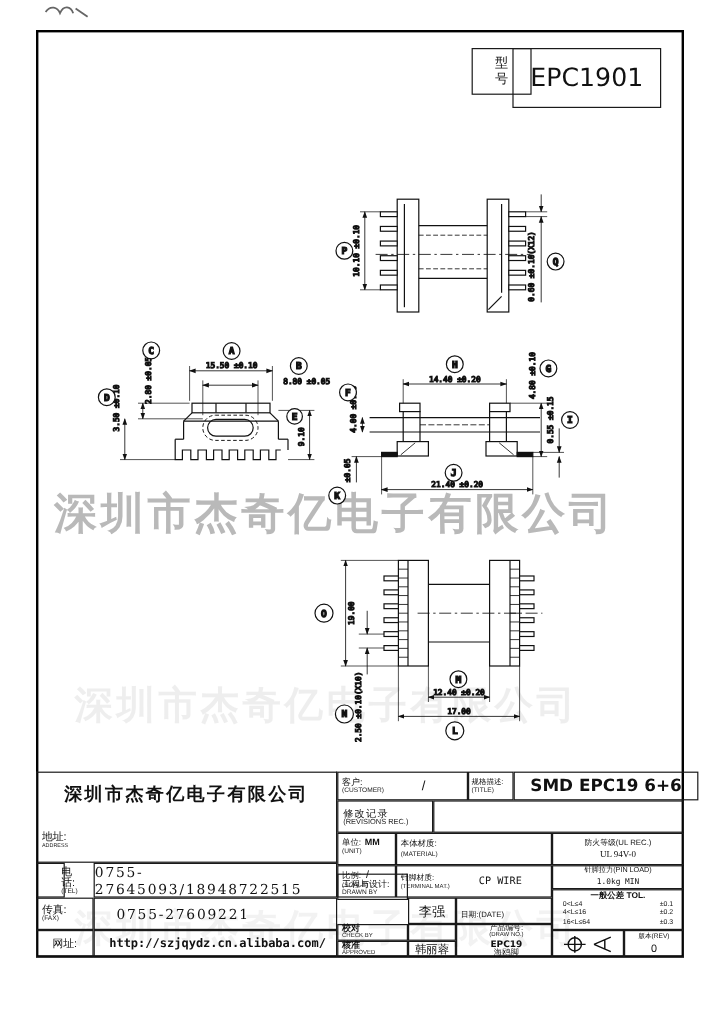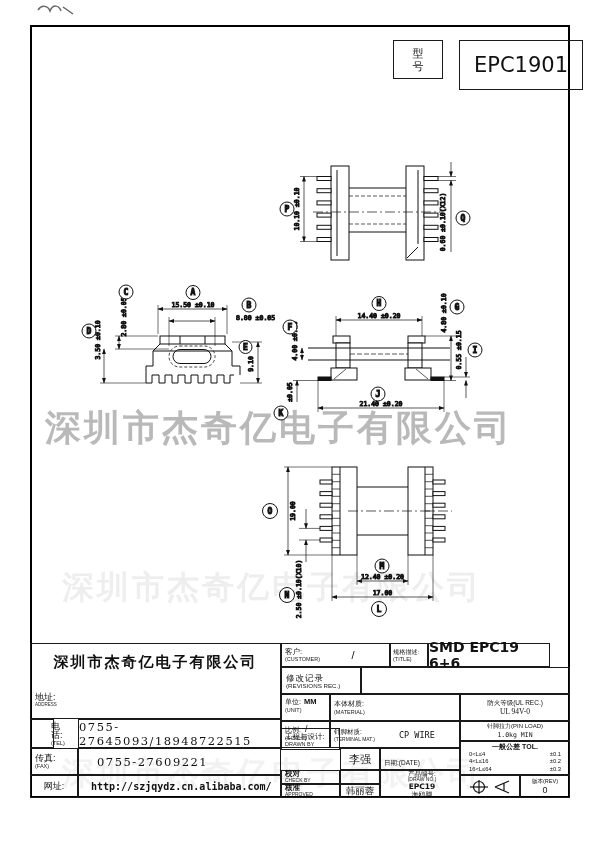--- a/index.html
+++ b/index.html
@@ -23,21 +23,21 @@
 
   <div class="wm" style="left:45px;top:404px;font-size:36px;letter-spacing:3px;opacity:.62;">深圳市杰奇亿电子有限公司</div>
   <div class="wm" style="left:62px;top:566px;font-size:32px;letter-spacing:3px;opacity:.14;">深圳市杰奇亿电子有限公司</div>
   <div class="wm" style="left:62px;top:752px;font-size:32px;letter-spacing:3px;opacity:.11;">深圳市杰奇亿电子有限公司</div>
 
   <div class="abs" style="left:30px;top:25px;width:540px;height:773px;border:2px solid #000;"></div>
 
   <div class="cell ctr stack" style="left:393px;top:40px;width:50px;height:39px;align-items:center;">
     <span style="font-size:11px;line-height:13px;width:13px;word-break:break-all;text-align:center;">型号</span>
   </div>
-  <div class="cell ctr" style="left:459px;top:40px;width:124px;height:50px;">
+  <div class="cell ctr" style="left:427px;top:40px;width:124px;height:50px;">
     <span style="font-size:21px;font-family:'DejaVu Sans',sans-serif;">EPC1901</span>
   </div>
 
   <svg class="abs" style="left:0;top:0;" width="600" height="846" viewBox="0 0 600 846">
     <defs>
       <marker id="arr" viewBox="0 0 10 10" refX="9" refY="5" markerWidth="8" markerHeight="8" orient="auto-start-reverse">
           <path d="M0,1.5 L10,5 L0,8.5 z" fill="#111"></path>
         </marker>
     </defs>
     <g fill="none" stroke="#111" stroke-width="1">
@@ -302,21 +302,21 @@
     <span class="stack">
       <span style="font-size:7.5px;line-height:8.5px;">客户:</span>
       <span class="en">(CUSTOMER)</span>
     </span>
     <span style="flex:1;text-align:center;font-size:11px;">/</span>
   </div>
   <div class="cell stack" style="left:390px;top:643px;width:38px;height:24px;padding-left:2px;">
     <span style="font-size:6.2px;line-height:7.5px;">规格描述:</span>
     <span class="en">(TITLE)</span>
   </div>
-  <div class="cell ctr" style="left:428px;top:643px;width:122px;height:24px;">
+  <div class="cell ctr" style="left:428px;top:643px;width:154px;height:24px;">
     <span style="font-family:'DejaVu Sans',sans-serif;font-size:14px;font-weight:bold;">SMD EPC19 6+6</span>
   </div>
   <div class="cell stack" style="left:281px;top:667px;width:80px;height:27px;padding-left:4px;">
     <span style="font-size:8.5px;line-height:10px;letter-spacing:1px;">修改记录</span>
     <span class="en" style="font-size:6.2px;">(REVISIONS REC.)</span>
   </div>
   <div class="cell" style="left:361px;top:667px;width:209px;height:27px;"></div>
 
   <div class="cell" style="left:281px;top:694px;width:49px;height:27px;padding:2px 3px;">
     <div style="display:flex;gap:3px;align-items:baseline;">

